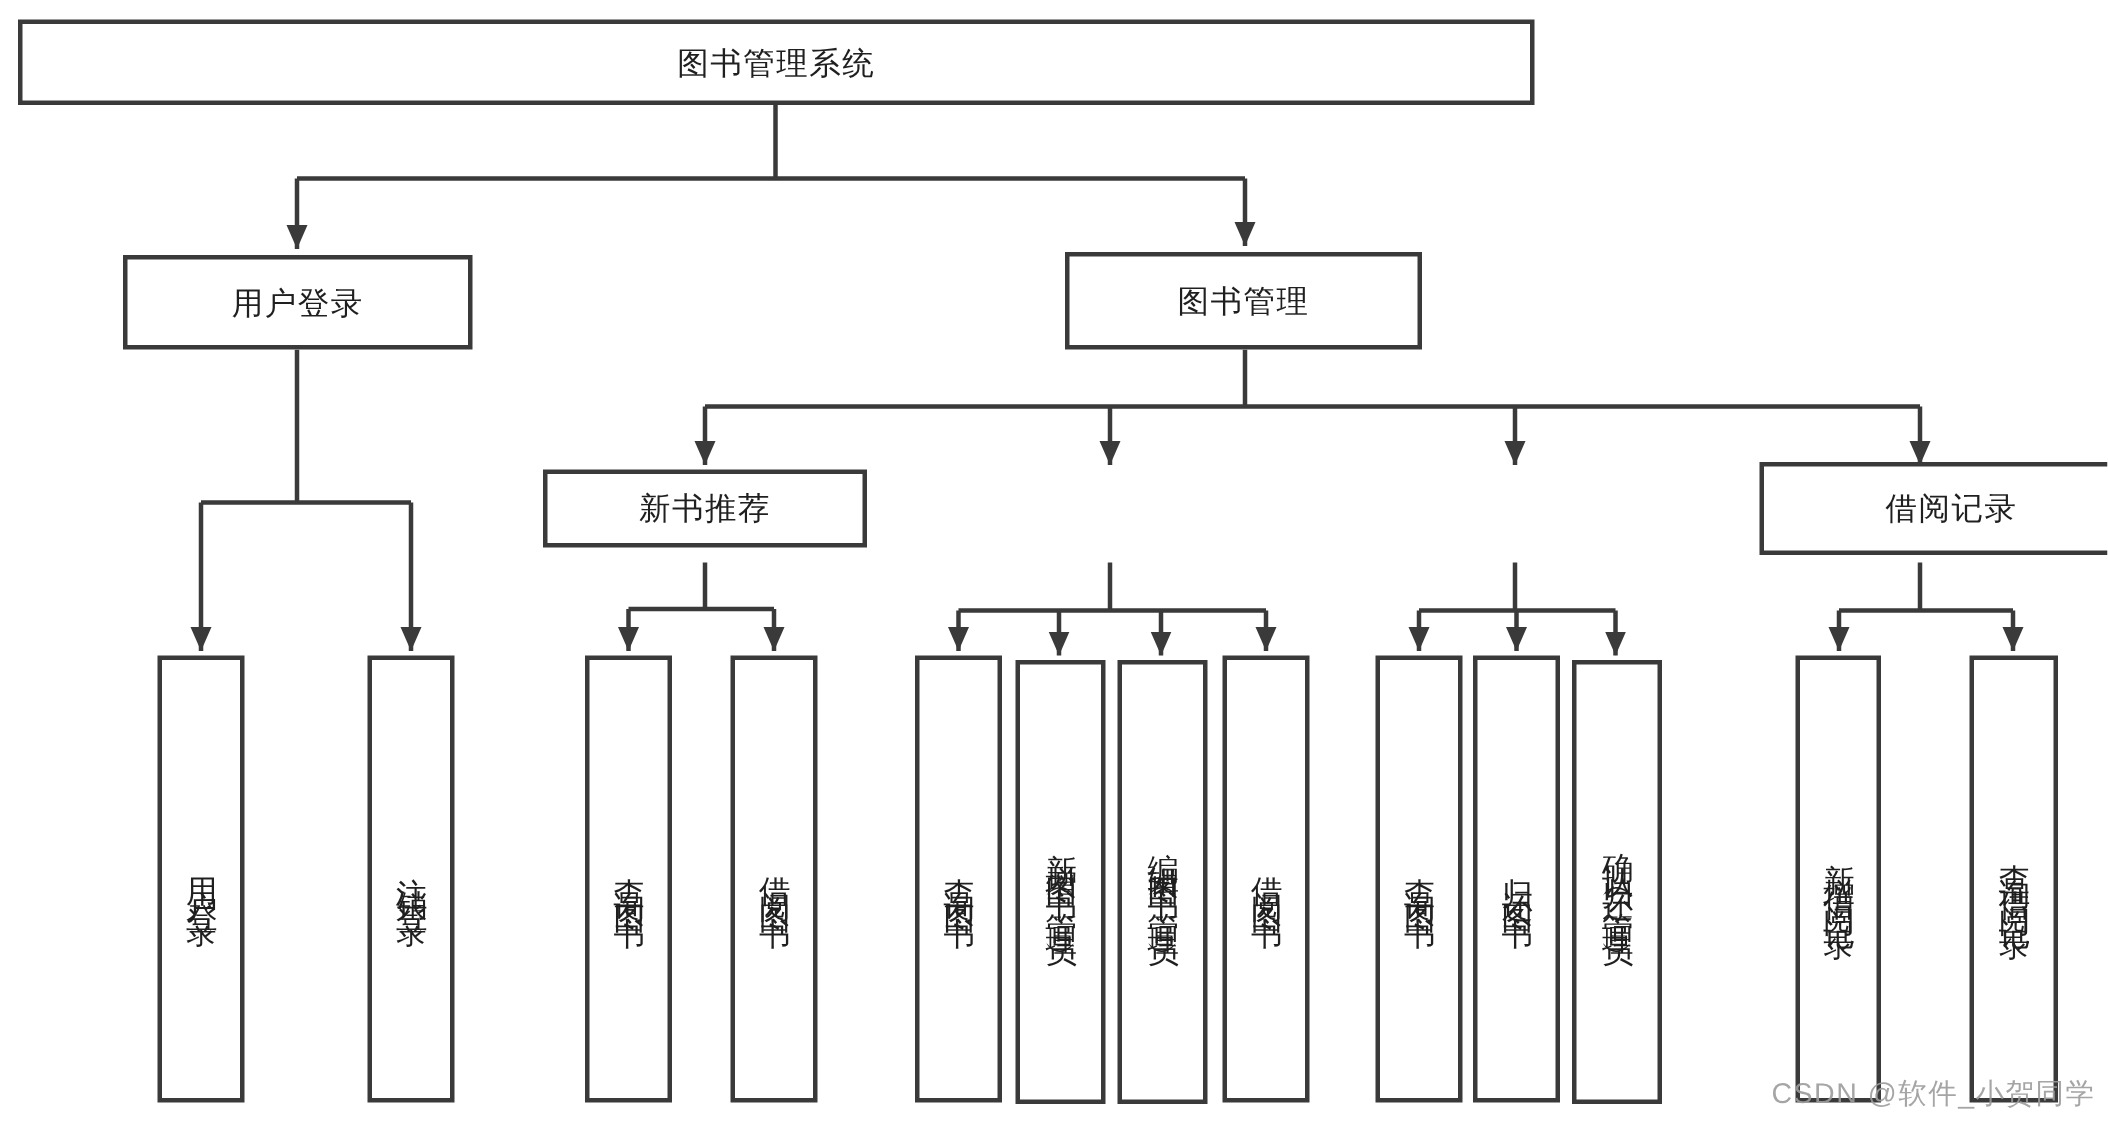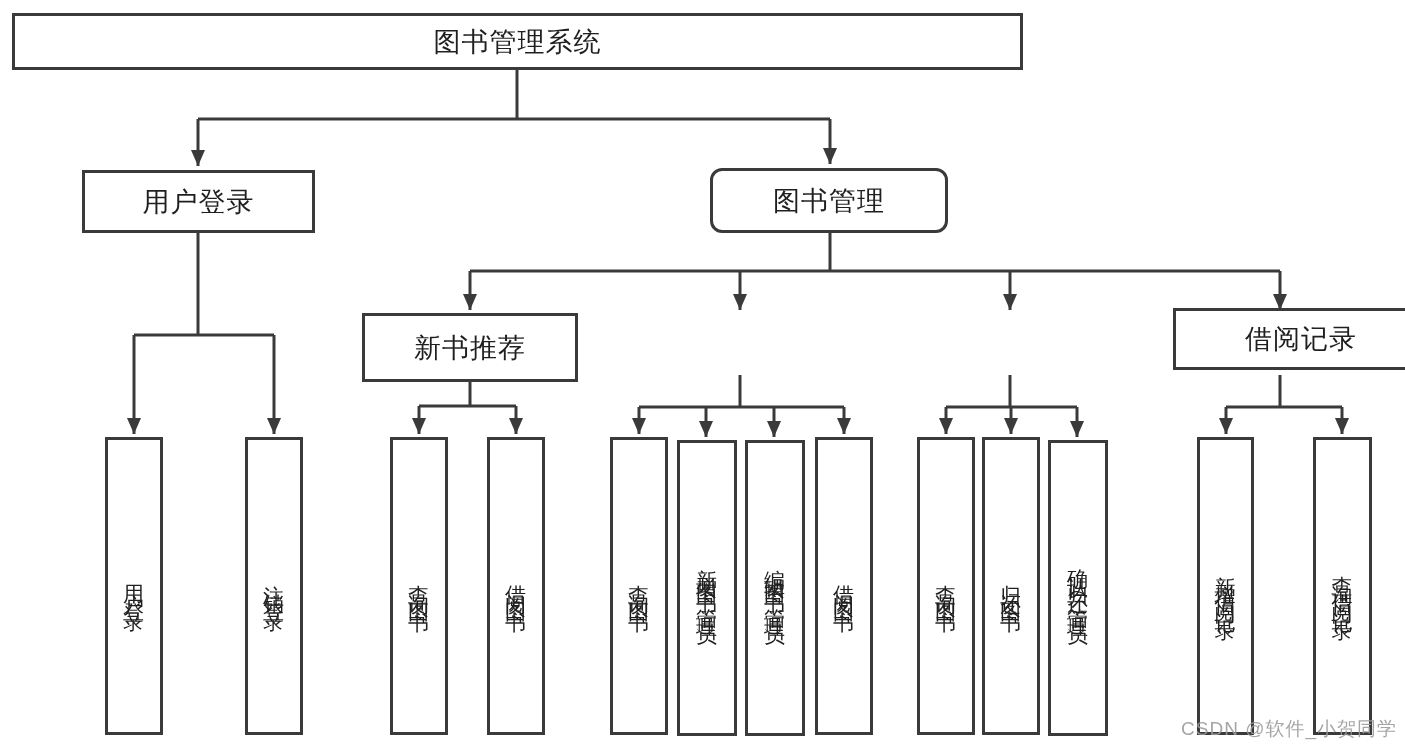--- a/index.html
+++ b/index.html
@@ -29,36 +29,36 @@
     box-sizing: border-box;
     border: 3px solid #3a3a3a;
     background: #ffffff;
     display: flex;
     align-items: center;
     justify-content: center;
     z-index: 2;
     color: #1f1f1f;
   }
   .h-node {
-    font-size: 27px;
+    font-size: 21px;
     letter-spacing: 1px;
     white-space: nowrap;
   }
   .v-node {
     writing-mode: vertical-rl;
     text-orientation: mixed;
     font-size: 21px;
     letter-spacing: 9px;
     line-height: 1;
   }
   
   #n-root           { left: 12px;   top: 13px;  width: 1011px; height: 57px; }
   #n-user-login     { left: 82px;   top: 170px; width: 233px;  height: 63px; }
-  #n-book-mgmt      { left: 710px;  top: 168px; width: 238px;  height: 65px; border-radius: 12px; }
-  #n-new-book       { left: 362px;  top: 313px; width: 216px;  height: 69px; }
+  #n-book-mgmt      { left: 710px;  top: 168px; width: 238px;  height: 65px; }
+  #n-new-book       { left: 362px;  top: 313px; width: 216px;  height: 52px; }
   #n-book-borrow    { left: 633px;  top: 313px; width: 214px;  height: 62px; }
   #n-current-borrow { left: 903px;  top: 313px; width: 214px;  height: 62px; }
   #n-borrow-records { left: 1173px; top: 308px; width: 256px;  height: 62px; }
   
   #l-user-login     { left: 105px;  top: 437px; width: 58px; height: 298px; }
   #l-logout         { left: 245px;  top: 437px; width: 58px; height: 298px; }
   #l-nb-query       { left: 390px;  top: 437px; width: 58px; height: 298px; }
   #l-nb-borrow      { left: 487px;  top: 437px; width: 58px; height: 298px; }
   #l-bb-query       { left: 610px;  top: 437px; width: 58px; height: 298px; }
   #l-bb-add         { left: 677px;  top: 440px; width: 60px; height: 296px; letter-spacing: 8px; }

